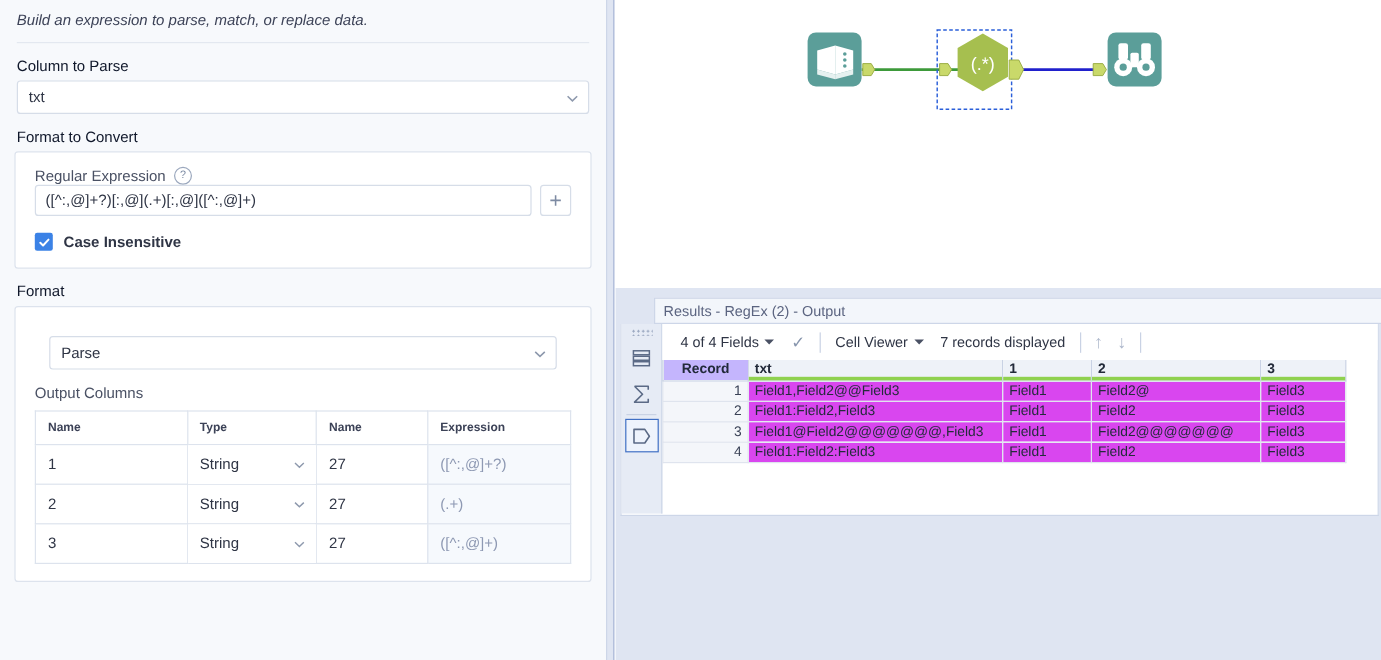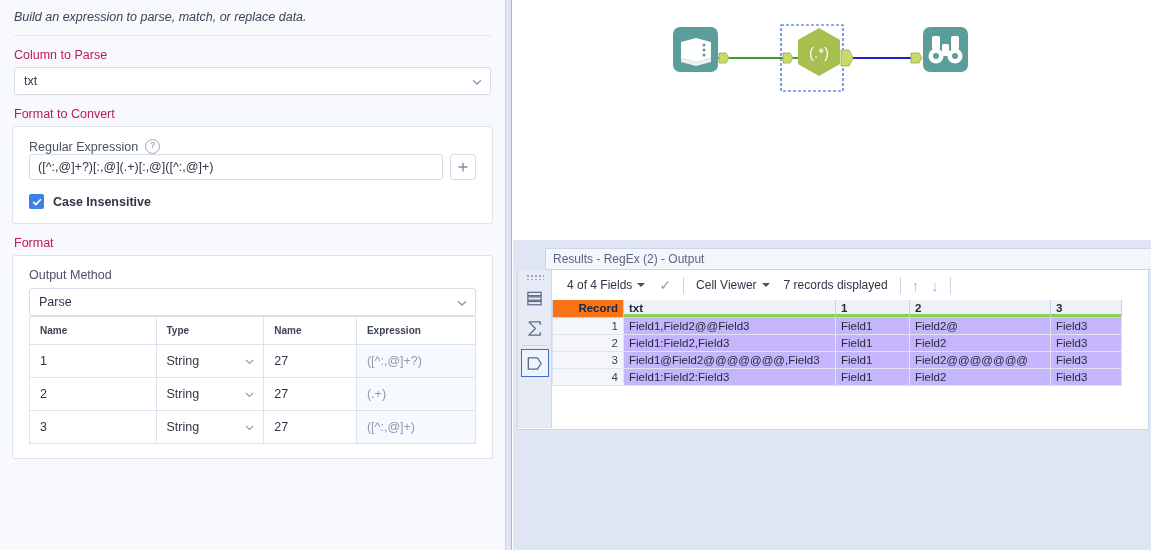--- a/index.html
+++ b/index.html
@@ -15,21 +15,21 @@
     position:absolute;left:0;top:0;width:505px;height:550px;
     background:#f7f9fc;overflow:hidden;
   }
   .config-header{
     padding:10px 14px 0 14px;font-size:12.5px;color:#3c4257;font-style:italic;
   }
   .hdr-rule{
     margin:11px 14px 0 14px;border-top:1px solid #e3e8f0;
   }
   .section-label{
-    padding:12px 14px 5px 14px;font-size:12.5px;color:#be185d;
+    padding:12px 14px 5px 14px;font-size:12.5px;color:#0f172a;
   }
   .select-box{
     margin:0 14px;height:28px;background:#fff;border:1px solid #d6dde8;
     border-radius:3px;display:flex;align-items:center;
     padding:0 8px 0 9px;font-size:12.5px;color:#2f3545;
     box-sizing:border-box;position:relative;
   }
   .select-box .val{flex:1;}
   .chev{
     width:11px;height:11px;flex:none;color:#8e99ad;
@@ -148,23 +148,23 @@
 
   table.grid{border-collapse:collapse;table-layout:fixed;width:569px;}
   table.grid th{
     font-size:11.5px;font-weight:bold;color:#222a3a;text-align:left;
     background:#eef2f8;border:1px solid #c9d2e4;border-top:none;
     padding:2px 5px;height:17px;box-sizing:border-box;position:relative;
   }
   table.grid th.greenline:after{
     content:"";position:absolute;left:0;right:0;bottom:0;height:3px;background:#8fd14f;
   }
-  table.grid th.rec{background:#f97316;text-align:right;}
+  table.grid th.rec{background:#c4b5fd;text-align:center;}
   table.grid td{
-    font-size:11.5px;color:#242b3b;background:#c4b5fd;border:1px solid #dfe4ee;
+    font-size:11.5px;color:#242b3b;background:#d946ef;border:1px solid #dfe4ee;
     padding:1px 5px;height:17px;box-sizing:border-box;white-space:nowrap;
     overflow:hidden;
   }
   table.grid td.recnum{
     text-align:right;background:#f4f6fa;color:#3a4256;border-color:#dfe4ee;
   }
 </style>
 </head>
 <body>
 
@@ -209,30 +209,30 @@
             </svg>
           </span>
           <span class="check-label">Case Insensitive</span>
         </div>
       </div>
     </div>
 
     <div class="section-label">Format</div>
     <div class="group-card">
       <div class="group-inner">
-        <div class="sub-label">Output Method</div>
-        <div class="select-box" style="margin:0;">
+        <div class="select-box" style="margin:12px;">
           <span class="val">Parse</span>
           <span class="chev">
             <svg viewBox="0 0 12 12" width="12" height="12">
                 <path d="M2 4.2 L6 8 L10 4.2" fill="none" stroke="#8e99ad" stroke-width="1.3"></path>
               </svg>
           </span>
         </div>
 
+        <div class="sub-label2">Output Columns</div>
         <table class="oc-table">
           <thead>
             <tr>
               <th style="width:29%">Name</th>
               <th style="width:24%">Type</th>
               <th style="width:20%">Name</th>
               <th style="width:27%">Expression</th>
             </tr>
           </thead>
           <tbody>

